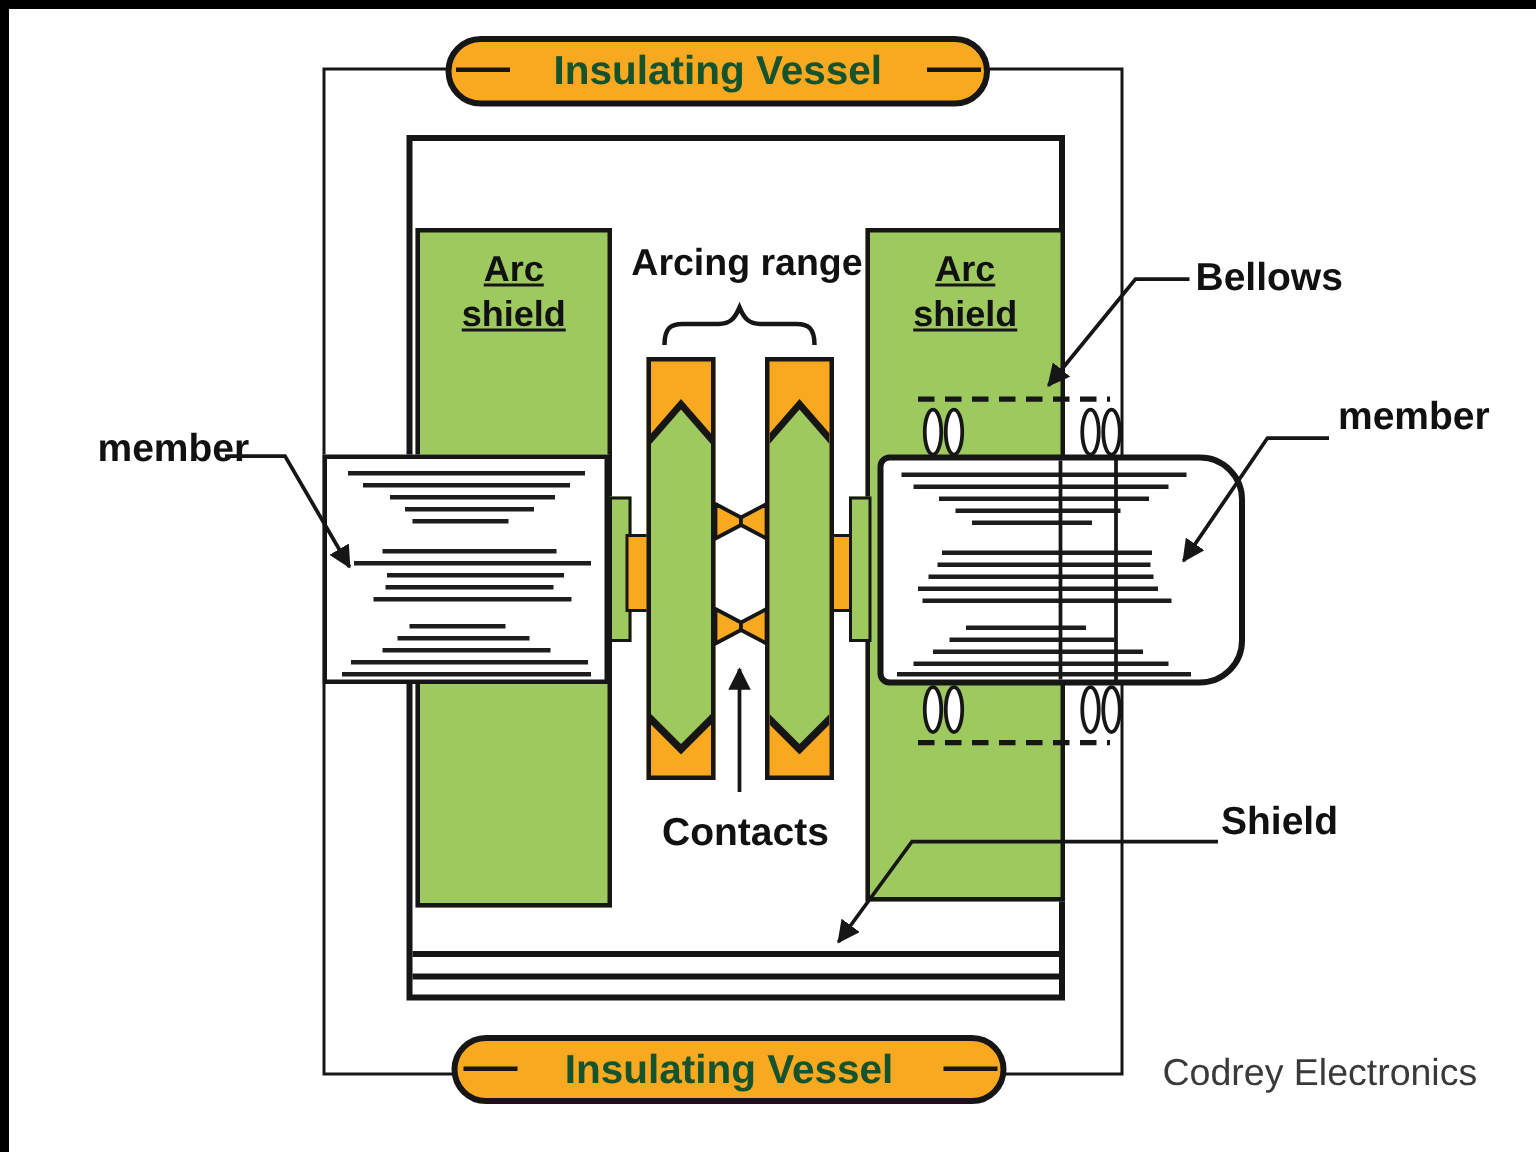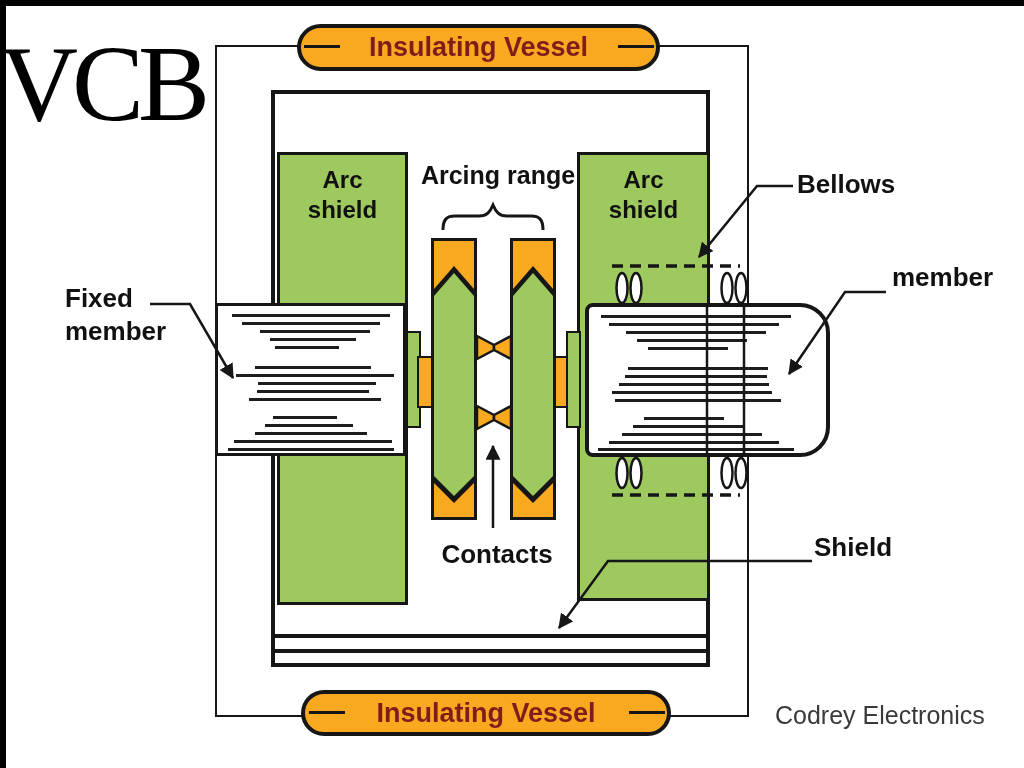--- a/index.html
+++ b/index.html
@@ -6,21 +6,21 @@
   .stage{position:relative;width:1024px;height:768px;background:#fff;overflow:hidden;
          font-family:"Liberation Sans",sans-serif;color:var(--ink,#141414);}
   .abs{position:absolute;}
   .edge-top{left:0;top:0;width:1024px;height:6px;background:#000;}
   .edge-left{left:0;top:0;width:6px;height:768px;background:#000;}
   .vcb-title{left:0;top:30px;width:250px;font-family:"Liberation Serif",serif;
              font-size:108px;line-height:1;letter-spacing:-6px;color:#000;}
   .outer-frame{left:215px;top:45px;width:530px;height:668px;border:2.5px solid var(--ink);}
   .inner-rect{left:271px;top:90px;width:439px;height:577px;border:4px solid var(--ink);background:#fff;box-sizing:border-box;}
   .mas-bar{left:275px;width:431px;height:4px;background:var(--ink);}
-  .shield{background:var(--green);border:3px solid var(--ink);box-sizing:border-box;}
+  .shield{background:var(--green);border:3px solid var(--ink);box-sizing:border-box;text-decoration:underline;}
   .shield-left{left:277px;top:152px;width:131px;height:453px;}
   .shield-right{left:577px;top:152px;width:133px;height:449px;}
   .shield-label{margin-top:10px;text-align:center;font-weight:700;font-size:24px;line-height:30px;color:#111;}
   .member{background:#fff;border:3px solid var(--ink);box-sizing:border-box;}
   .fixed-member{left:215px;top:303px;width:191px;height:153px;}
   .movable-member{left:585px;top:303px;width:245px;height:154px;border-width:4px;
                   border-radius:8px 30px 30px 8px;}
   .hatch{position:absolute;inset:0;overflow:hidden;}
   .hline{position:absolute;height:3px;background:#1d1d1d;}
   .stem{border:2.5px solid var(--ink);box-sizing:border-box;}
@@ -28,21 +28,21 @@
   .stem-orange{background:var(--orange);width:17px;height:52px;top:356px;}
   .sg-l{left:406px;} .so-l{left:417px;} .so-r{left:553px;} .sg-r{left:566px;}
   .column{top:238px;width:46px;height:282px;border:3px solid var(--ink);background:var(--orange);box-sizing:border-box;}
   .col-l{left:431px;} .col-r{left:510px;}
   .col-layer{position:absolute;inset:0;}
   .col-black{background:var(--ink);
     clip-path:polygon(0 48px,50% 25px,100% 48px,100% 242px,50% 262px,0 242px);}
   .col-green{background:var(--green);
     clip-path:polygon(0 55px,50% 32px,100% 55px,100% 235px,50% 255px,0 235px);}
   .pill{background:var(--orange);border:4px solid var(--ink);border-radius:26px;box-sizing:border-box;
-        display:flex;align-items:center;justify-content:center;font-weight:700;font-size:27px;color:#7f1d1d;}
+        display:flex;align-items:center;justify-content:center;font-weight:700;font-size:27px;color:#14532d;}
   .pill-top{left:297px;top:24px;width:363px;height:47px;}
   .pill-bottom{left:301px;top:690px;width:370px;height:46px;}
   .pill-seg{height:3px;width:36px;background:var(--ink);}
   .lbl{font-weight:700;font-size:26px;line-height:33px;color:#111;white-space:nowrap;}
   .lbl-arcing{left:409px;top:159px;width:178px;text-align:center;font-size:25px;}
   .lbl-fixed{left:65px;top:282px;}
   .lbl-bellows{left:797px;top:168px;}
   .lbl-movable{left:892px;top:261px;}
   .lbl-contacts{left:422px;top:538px;width:150px;text-align:center;}
   .lbl-mainarc{left:814px;top:531px;line-height:32px;}
@@ -50,21 +50,20 @@
   svg.overlay{position:absolute;left:0;top:0;pointer-events:none;}
 </style>
 </head>
 <body>
 
 <div class="stage">
 
   <div class="abs edge-top"></div>
   <div class="abs edge-left"></div>
 
-  <div class="abs vcb-title">VCB</div>
 
   <div class="abs outer-frame"></div>
   <div class="abs inner-rect"></div>
 
   <div class="abs mas-bar" style="top:634px"></div>
   <div class="abs mas-bar" style="top:649px"></div>
 
   <div class="abs shield shield-left">
     <div class="shield-label">
       <div>Arc</div>
@@ -140,21 +139,20 @@
 
   <div class="abs pill pill-bottom">
     <span>Insulating Vessel</span>
   </div>
   <div class="abs pill-seg" style="left:309px;top:711px"></div>
   <div class="abs pill-seg" style="left:629px;top:711px"></div>
 
   <div class="abs lbl lbl-arcing">Arcing range</div>
 
   <div class="abs lbl lbl-fixed">
-    <div>Fixed</div>
     <div>member</div>
   </div>
 
   <div class="abs lbl lbl-bellows">Bellows</div>
 
   <div class="abs lbl lbl-movable">
     <div>member</div>
   </div>
 
   <div class="abs lbl lbl-contacts">Contacts</div>

